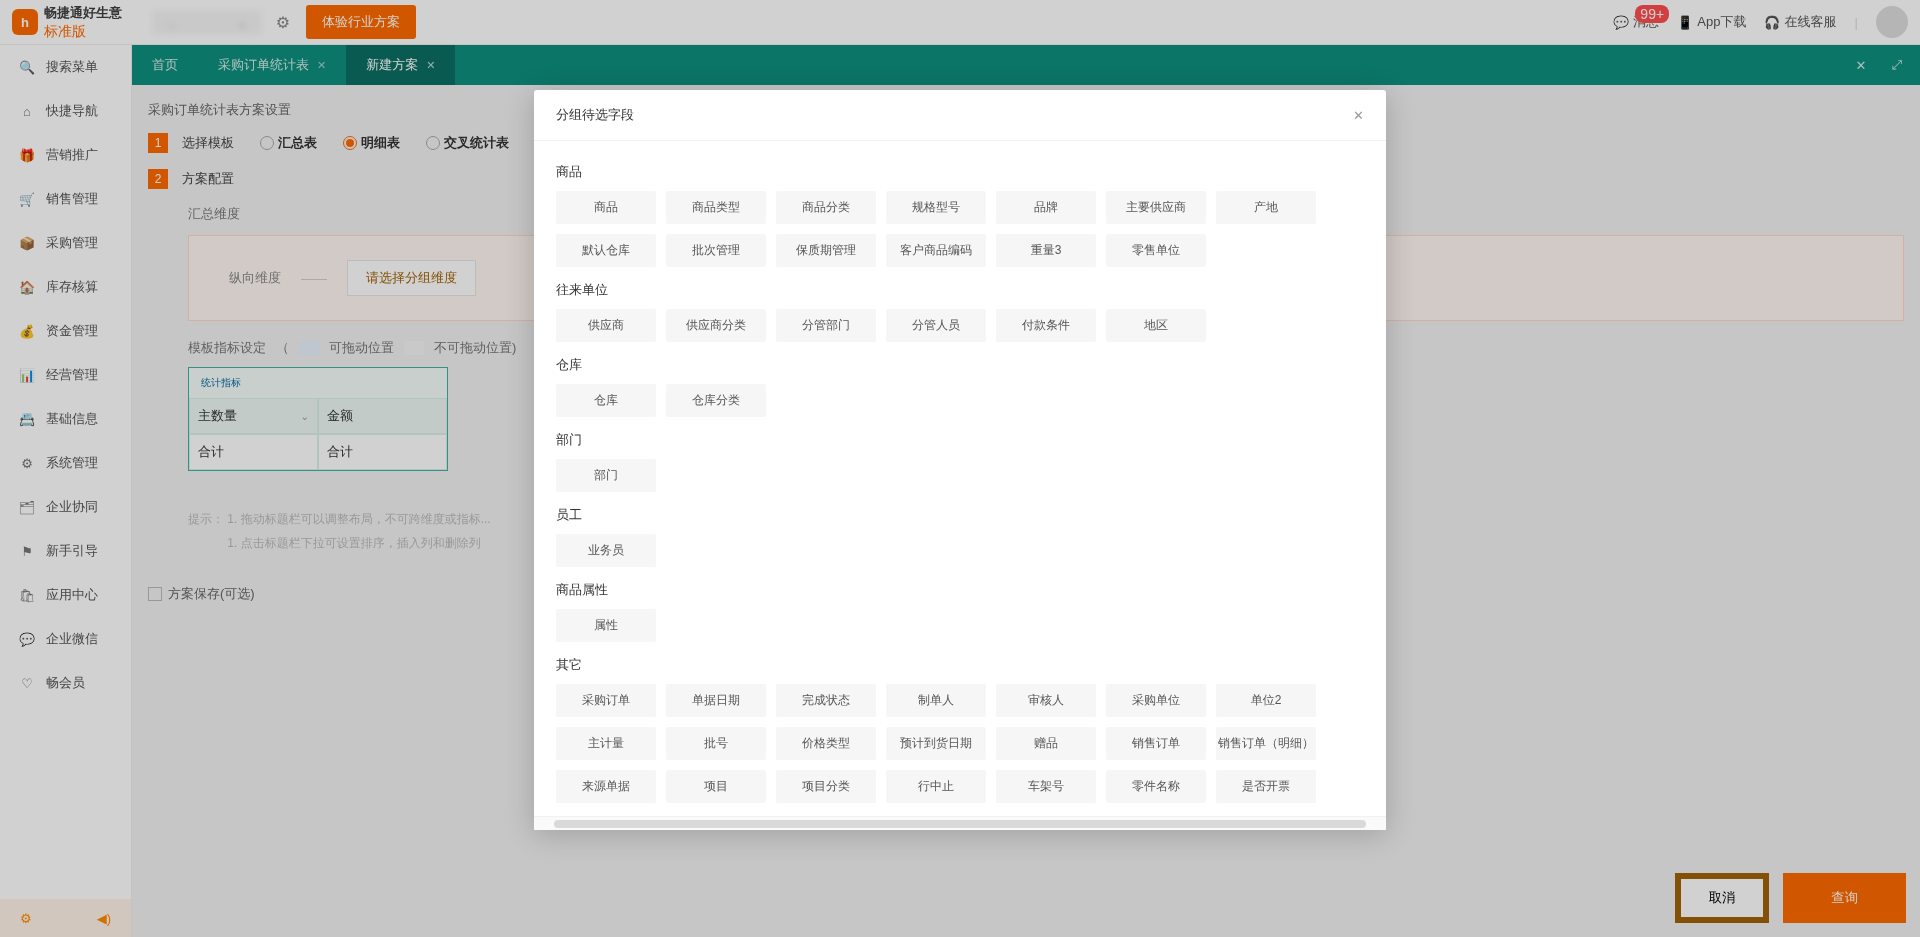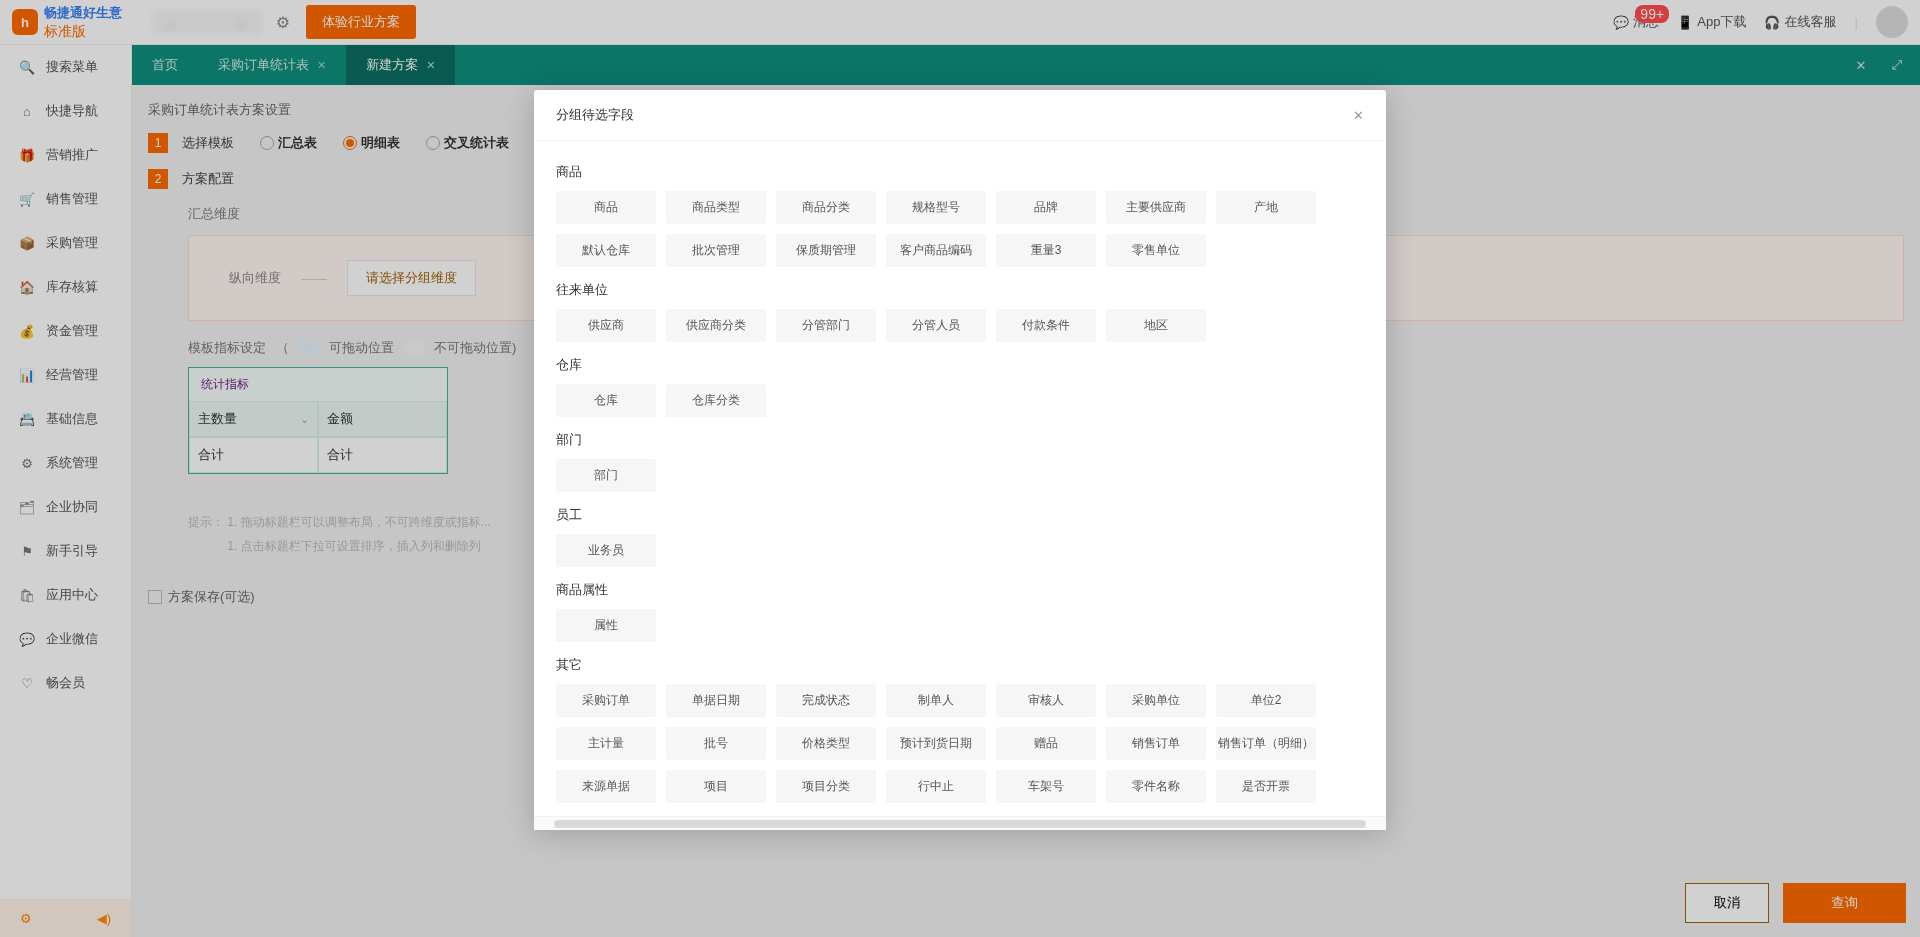--- a/index.html
+++ b/index.html
@@ -2,21 +2,21 @@
 <html><head>
 <meta charset="utf-8">
 <style>
 * { margin: 0; padding: 0; box-sizing: border-box; font-family: "Microsoft YaHei", sans-serif; }
 body { background: #f2f2f2; width: 1920px; height: 937px; overflow: hidden; position: relative; font-size: 13px; color: #333; }
 
 
 .topbar { height: 45px; background: #fff; display: flex; align-items: center; padding: 0 12px; border-bottom: 1px solid #eee; }
 .logo { display: flex; align-items: center; gap: 6px; width: 130px; }
 .logo-ico { width: 26px; height: 26px; background: #ff6a00; border-radius: 6px; color: #fff; display: flex; align-items: center; justify-content: center; font-weight: bold; }
-.logo-txt { font-size: 13px; font-weight: bold; color: #3b82f6; }
+.logo-txt { font-size: 13px; font-weight: bold; color: #404040; }
 .logo-sub { font-size: 14px; color: #ff6a00; margin-top: 1px; }
 .tenant { margin-left: 10px; background: #f6f6f6; border-radius: 4px; padding: 5px 14px; display: flex; align-items: center; gap: 60px; color: #999; filter: blur(3px); }
 .gear-btn { margin-left: 14px; color: #888; font-size: 16px; }
 .exp-btn { margin-left: 16px; background: #ff6a00; color: #fff; border: none; border-radius: 3px; padding: 8px 16px; font-size: 13px; cursor: pointer; }
 .topbar-right { margin-left: auto; display: flex; align-items: center; gap: 18px; color: #555; }
 .topbar-right .itm { display: flex; align-items: center; gap: 4px; cursor: pointer; position: relative; }
 .badge { position: absolute; top: -8px; right: -10px; background: #ff4d4f; color: #fff; font-size: 14px; border-radius: 8px; padding: 1px 5px; }
 .avatar { width: 32px; height: 32px; background: #ddd; border-radius: 50%; }
 
 
@@ -44,32 +44,32 @@
 .radio { display: inline-flex; align-items: center; gap: 4px; margin-left: 12px; cursor: pointer; font-weight: bold; }
 .radio .dot { width: 14px; height: 14px; border: 1px solid #aaa; border-radius: 50%; position: relative; }
 .radio.sel .dot { border-color: #ff6a00; }
 .radio.sel .dot::after { content: ""; position: absolute; inset: 2px; background: #ff6a00; border-radius: 50%; }
 
 .cfg-block { margin-left: 40px; margin-top: 10px; }
 .dim-box { background: #fff7f3; border: 1px solid #ffd9c6; padding: 24px 40px; display: flex; align-items: center; gap: 20px; margin: 12px 0 18px; }
 .dim-label { color: #888; }
 .dim-slot { background: #fff; border: 1px solid #e6e6e6; padding: 8px 18px; color: #a16207; }
 .ind-box { border: 1px solid #3fb29f; background: #f6fdfb; padding: 0; width: 260px; }
-.ind-head { color: #701a75; padding: 8px 12px; font-size: 12px; }
+.ind-head { color: #0369a1; padding: 8px 12px; font-size: 10px; }
 .ind-table { display: grid; grid-template-columns: 1fr 1fr; }
 .ind-cell { border: 1px solid #d9efe9; padding: 8px; text-align: left; background: #edf8f5; position: relative; }
 .ind-cell.white { background: #fff; }
 .ind-cell .dd { position: absolute; right: 8px; top: 50%; transform: translateY(-50%); color: #999; font-size: 10px; }
 
 .tips { color: #bbb; font-size: 12px; margin-top: 36px; line-height: 2; margin-left: 40px; }
 .save-row { margin-top: 30px; display: flex; align-items: center; gap: 6px; color: #666; }
 .chk { width: 14px; height: 14px; border: 1px solid #bbb; }
 
 .footer { position: absolute; bottom: 0; right: 0; padding: 14px; display: flex; gap: 14px; }
-.btn-plain { background: #fff; border: 1px solid #a16207; padding: 10px 28px; cursor: pointer; }
+.btn-plain { background: #fff; border: 6px solid #a16207; padding: 10px 28px; cursor: pointer; }
 .btn-primary { background: #ff6a00; color: #fff; border: none; padding: 10px 48px; cursor: pointer; }
 
 
 .mask { position: absolute; inset: 0; background: rgba(0,0,0,.18); display: flex; align-items: flex-start; justify-content: center; }
 .modal { margin-top: 90px; width: 852px; background: #fff; border-radius: 3px; box-shadow: 0 4px 30px rgba(0,0,0,.2); display: flex; flex-direction: column; max-height: 740px; }
 .modal-head { padding: 16px 22px; display: flex; align-items: center; justify-content: space-between; border-bottom: 1px solid #f1f1f1; }
 .modal-body { padding: 8px 22px 16px; overflow-y: auto; flex: 1; }
 .grp { margin-top: 14px; }
 .grp h4 { font-size: 13px; font-weight: normal; color: #333; margin-bottom: 10px; }
 .chips { display: flex; flex-wrap: wrap; gap: 10px; }

